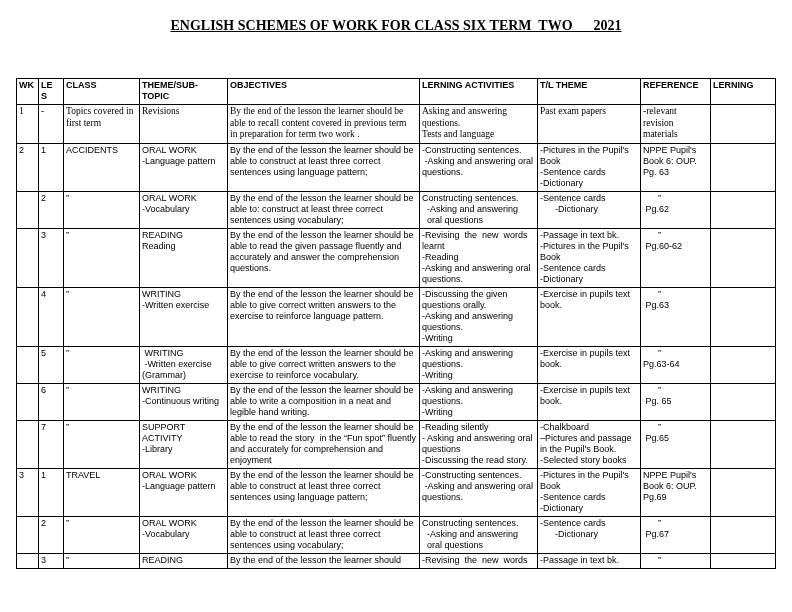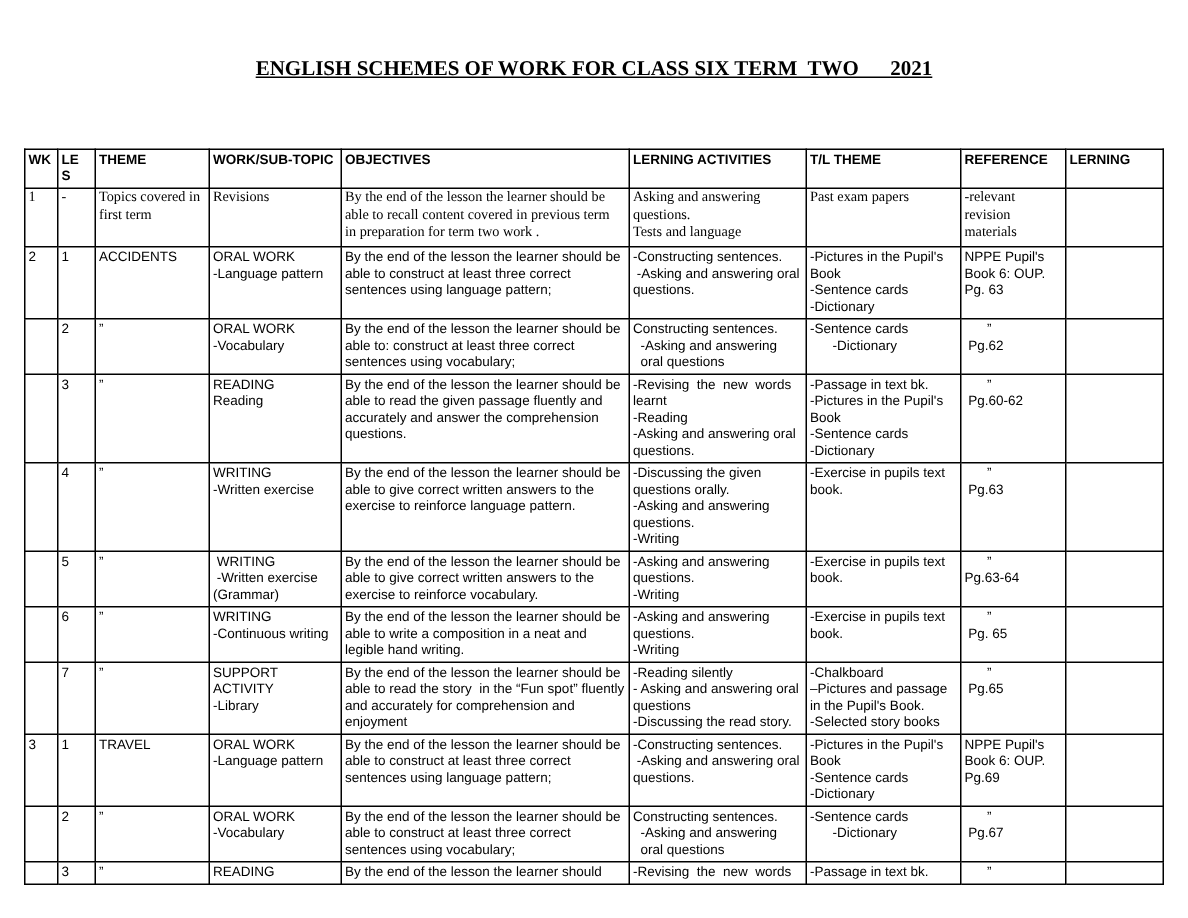--- a/index.html
+++ b/index.html
@@ -1,18 +1,18 @@
 <!DOCTYPE html>
 <html><head>
 <meta charset="utf-8">
 <style>
   * { margin: 0; padding: 0; box-sizing: border-box; }
   html, body { width: 792px; height: 612px; background: #ffffff; overflow: hidden; }
   body { font-family: "Liberation Sans", sans-serif; color: #000; }
-  .page { padding: 37px 16px 0 16px; }
+  .page { padding: 16px 16px 0 16px; }
   .title-wrap { text-align: center; margin-bottom: 8px; }
   .title {
     display: inline-block;
     font-family: "Liberation Serif", serif;
     font-weight: bold;
     font-size: 14px;
     text-decoration: underline;
     white-space: pre;
   }
   table.schemes {
@@ -67,22 +67,22 @@
       <col class="col-activities">
       <col class="col-aids">
       <col class="col-reference">
       <col class="col-remarks">
     </colgroup>
     <thead>
       <tr>
           <th>WK</th>
           <th>LE
 S</th>
-          <th>THEME</th>
-          <th>WORK/SUB-TOPIC</th>
+          <th>CLASS</th>
+          <th>THEME/SUB-TOPIC</th>
           <th>OBJECTIVES</th>
           <th>LERNING ACTIVITIES</th>
           <th>T/L THEME</th>
           <th>REFERENCE</th>
           <th>LERNING</th>
         </tr>
     </thead>
     <tbody>
         <tr class="serif">
           <td>1</td>

